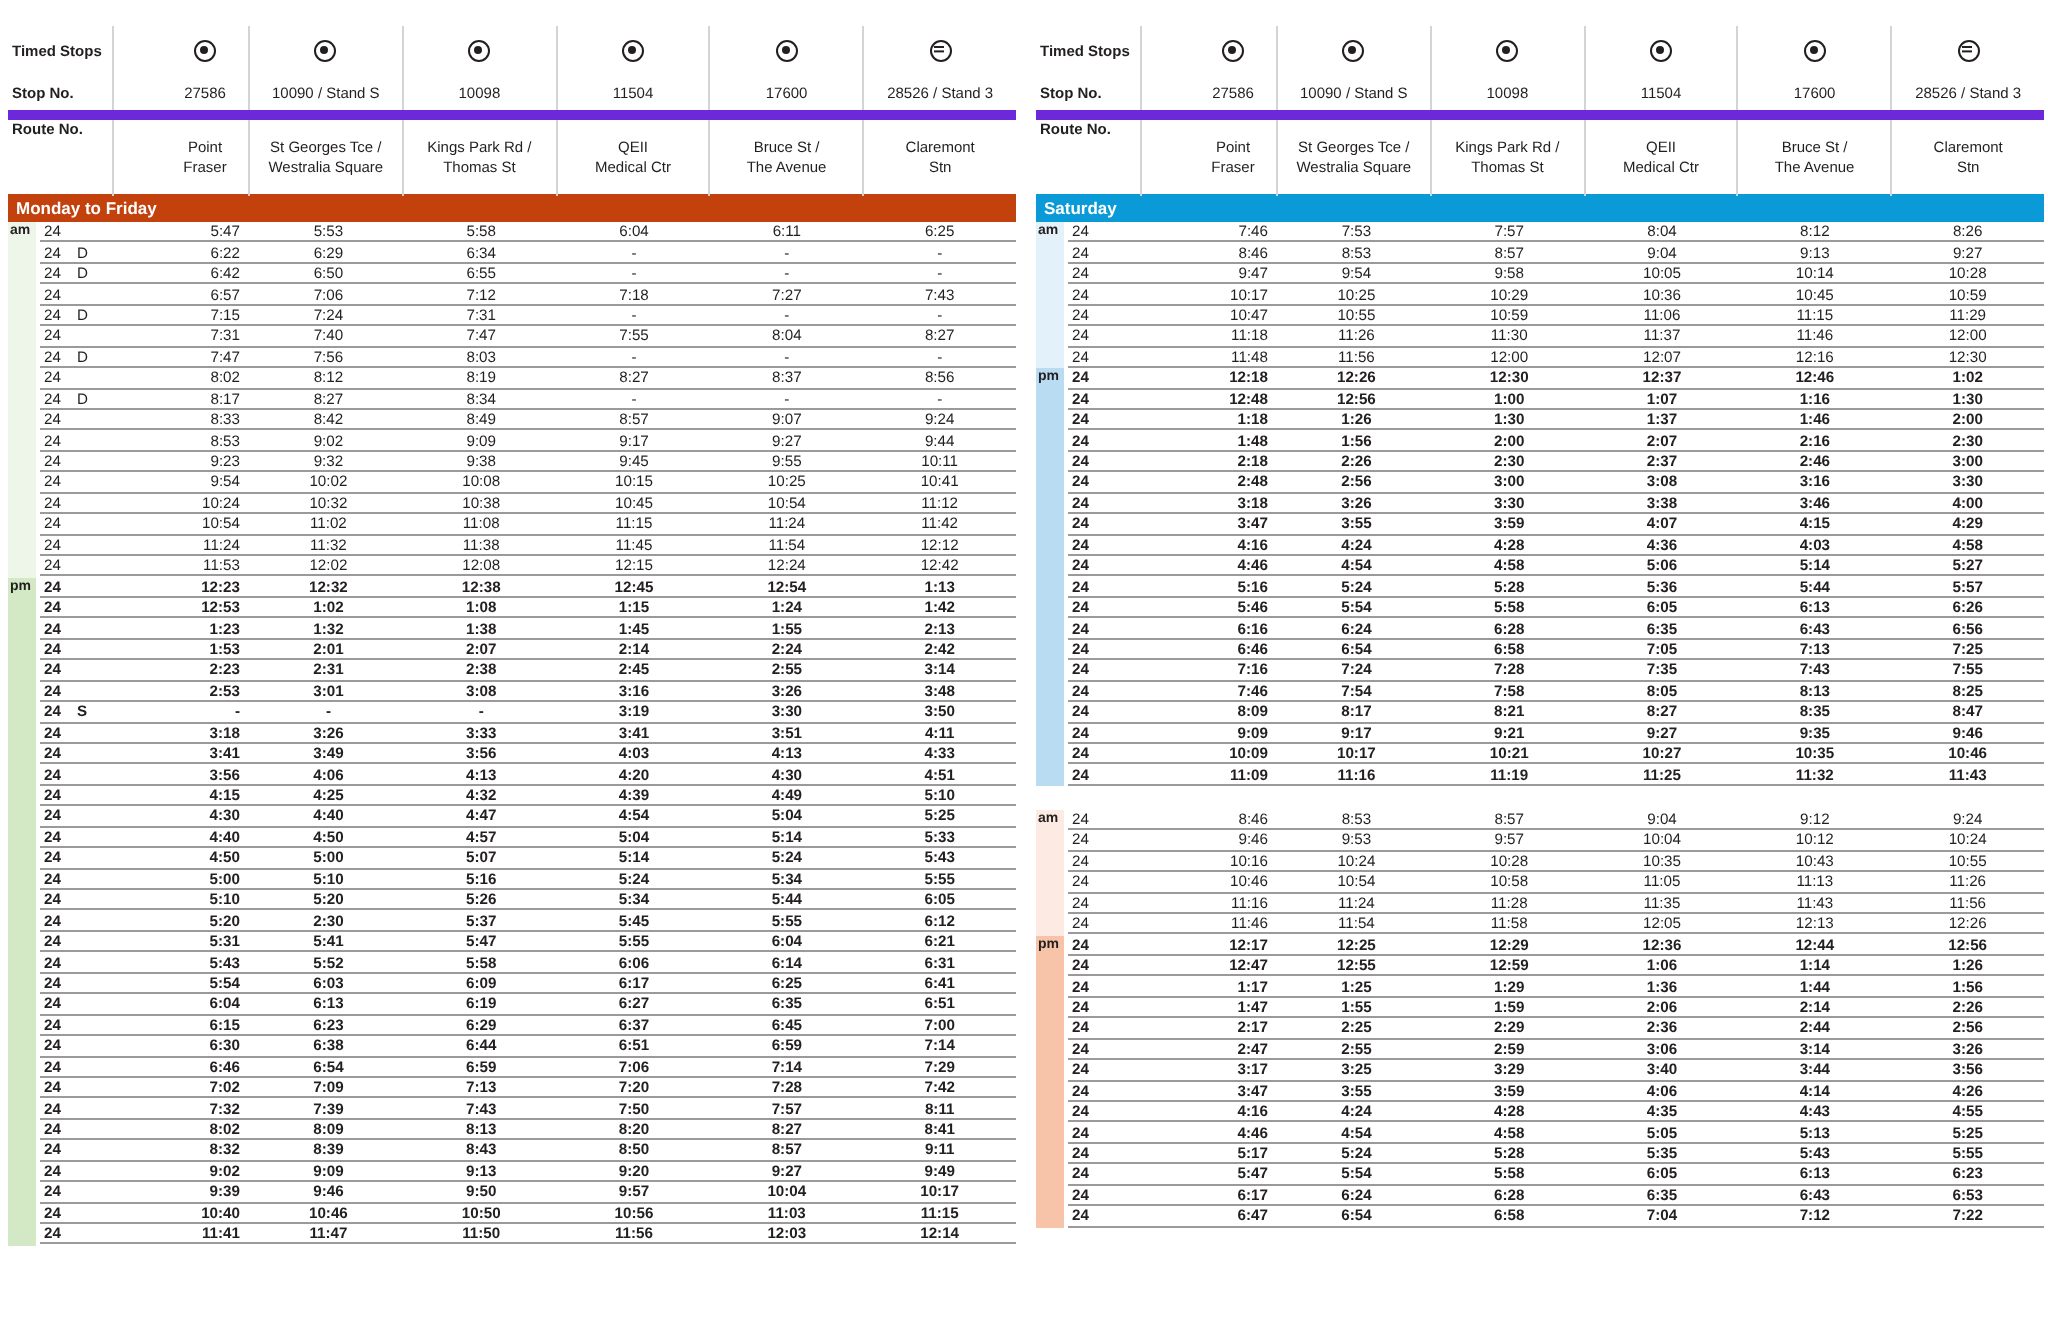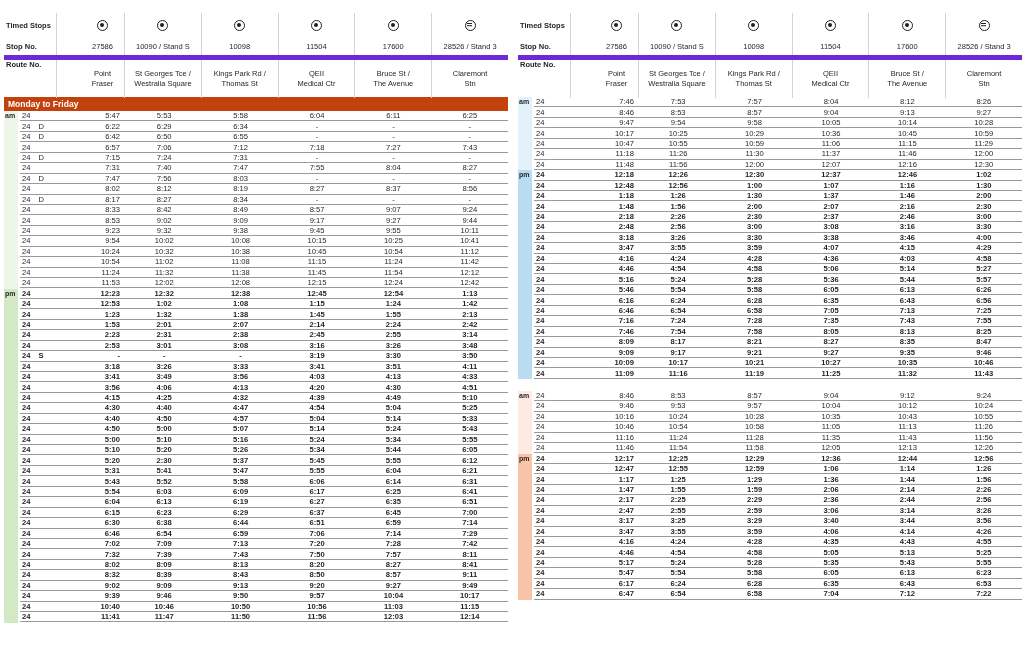--- a/index.html
+++ b/index.html
@@ -610,20 +610,21 @@
       <div class="hdr-cell bot">
           <span>Bruce St /</span>
           <span>The Avenue</span>
         </div>
       <div class="hdr-cell bot">
           <span>Claremont</span>
           <span>Stn</span>
         </div>
     </div>
   </div>
+  <div id="sat-bar" class="section-bar">Saturday</div>
   <div class="sec-body">
       <div class="side-strip" style="top: 0px; height: 73.15px; background: rgb(227, 241, 251);"></div>
       <div class="side-strip" style="top: 73.15px; height: 209px; background: rgb(185, 220, 242);"></div>
       <span class="period" style="top: 1px;">am</span>
       <span class="period" style="top: 74.15px;">pm</span>
       <div class="row">
         <span class="route"><span>24</span><span class="flag"></span></span>
         <span class="t">7:46</span>
         <span class="t">7:53</span>
         <span class="t">7:57</span>

